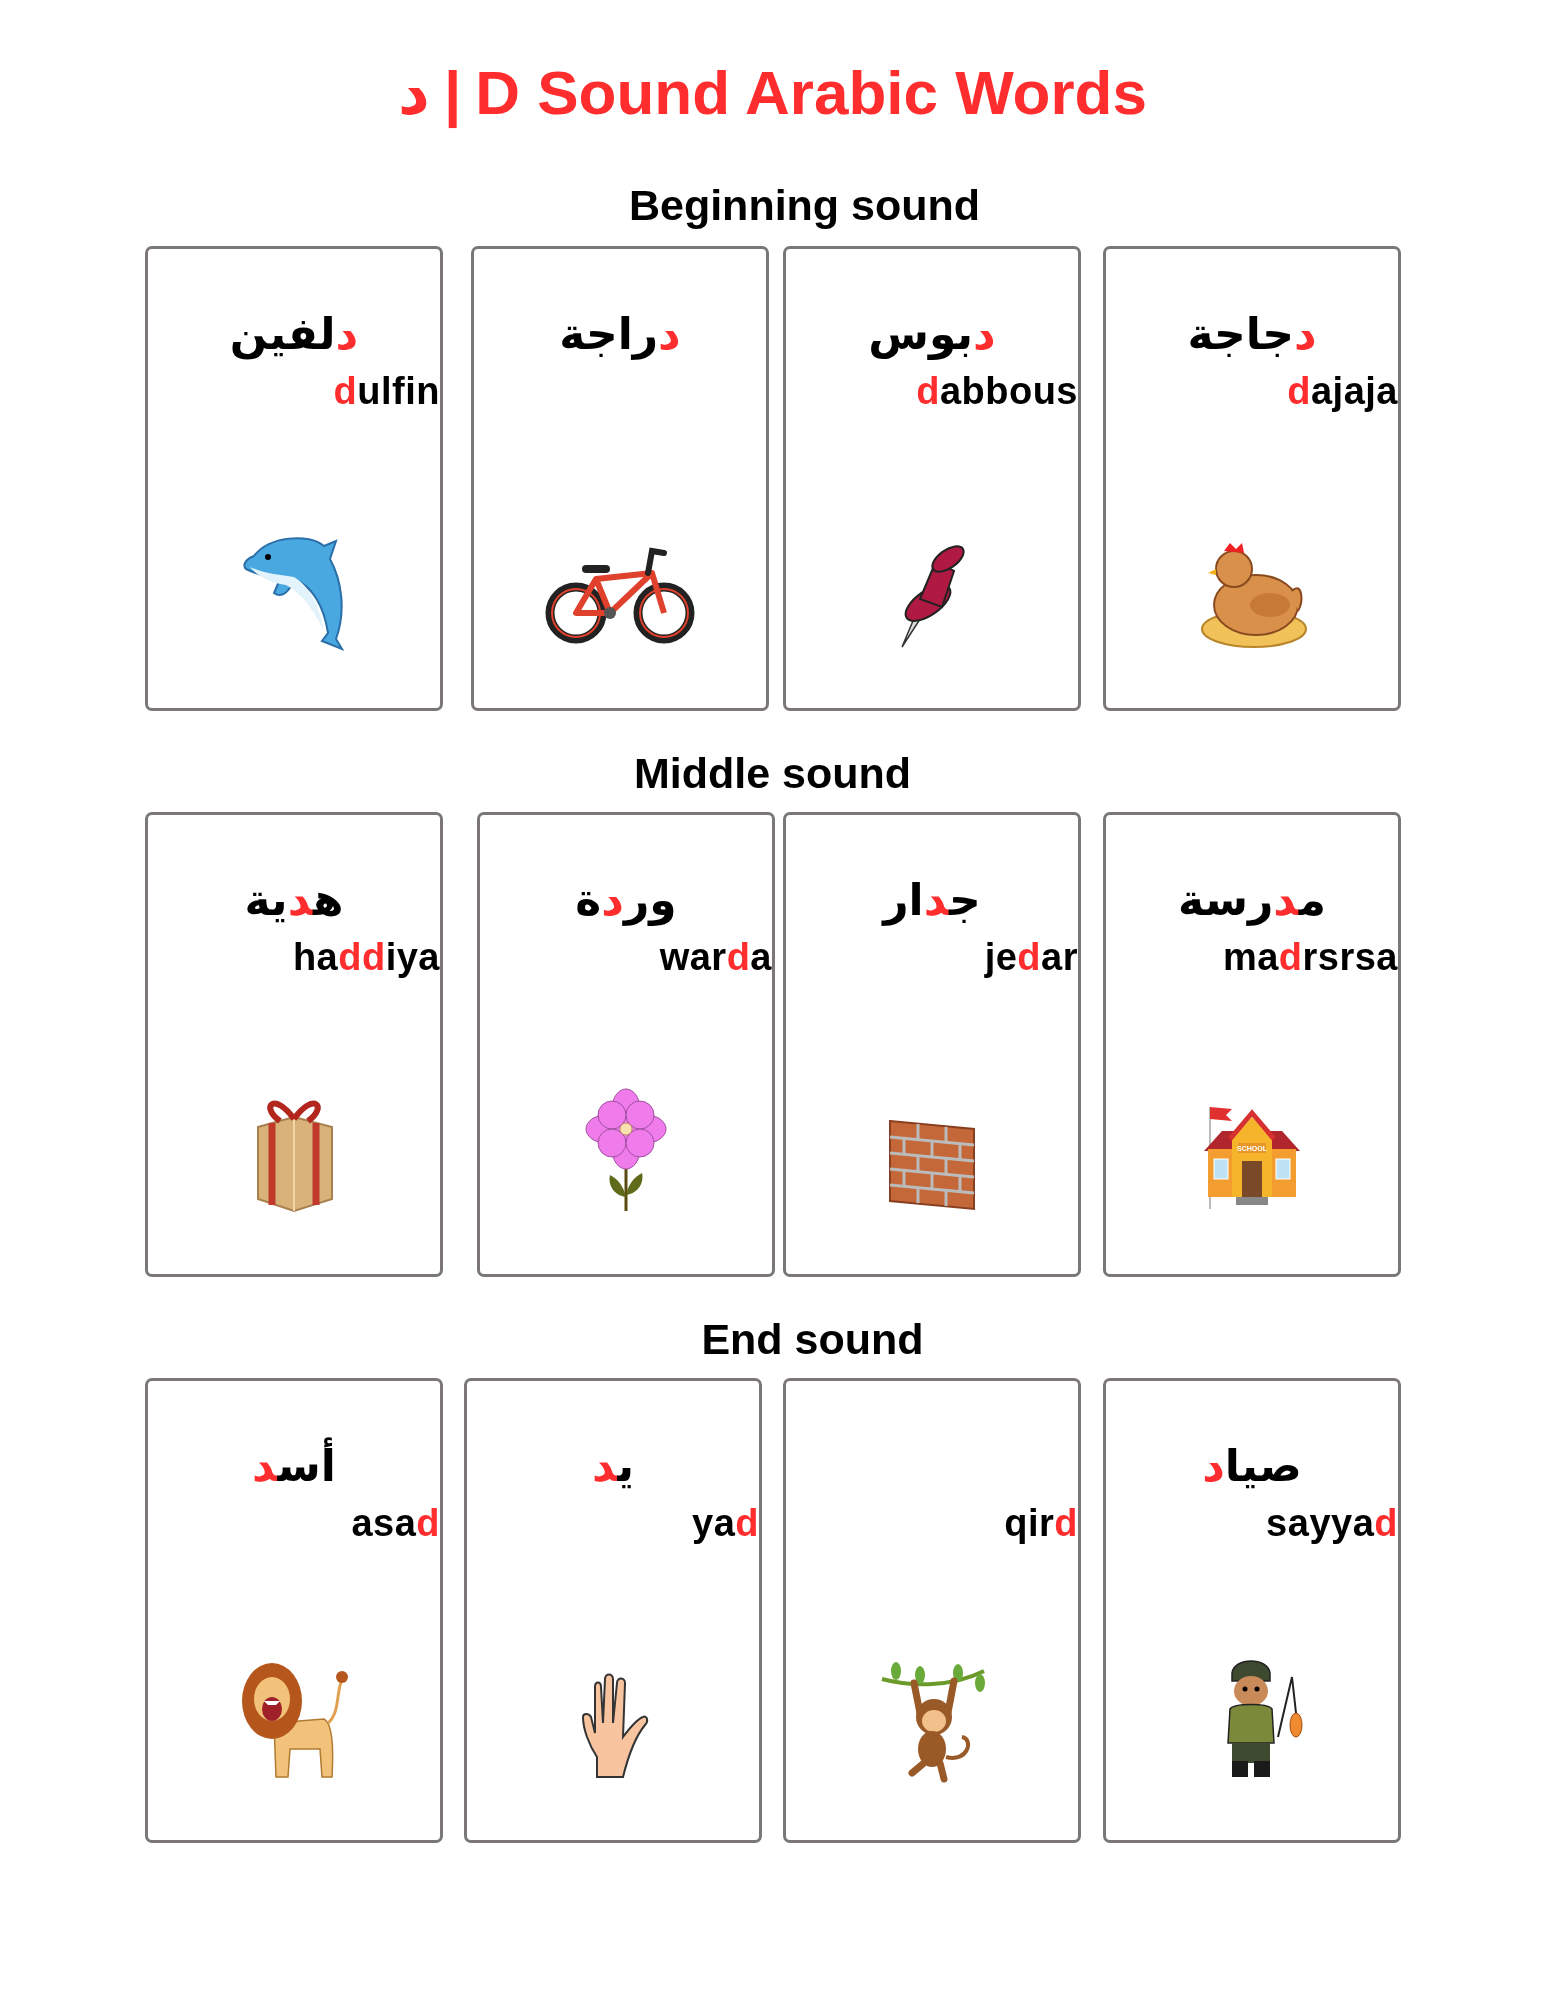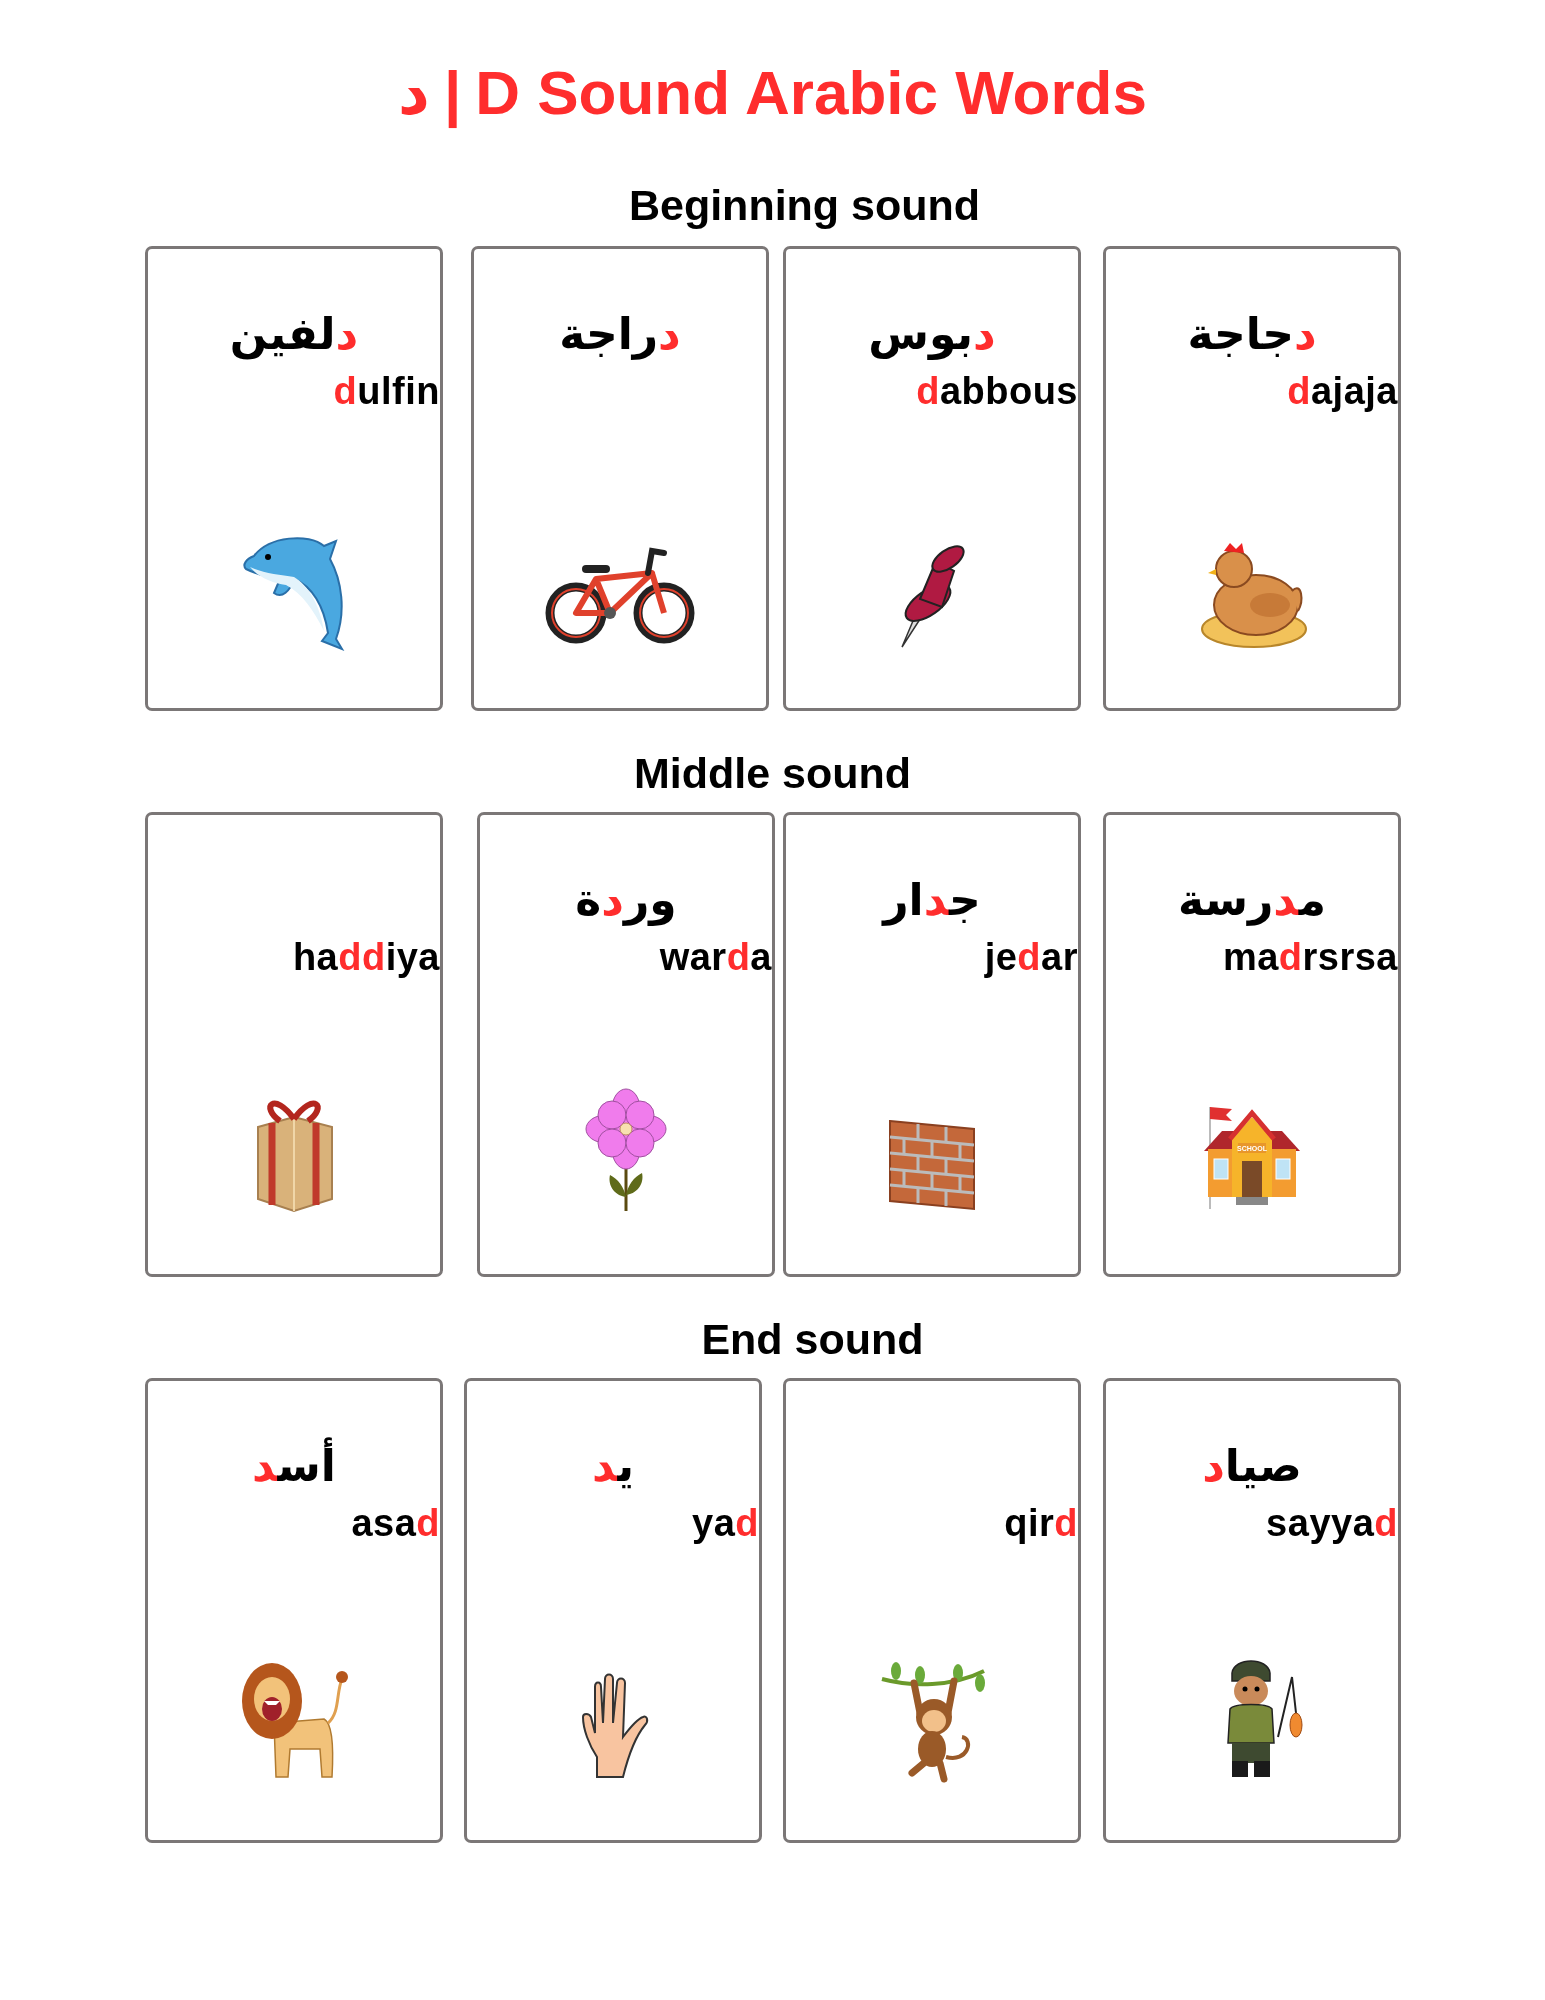--- a/index.html
+++ b/index.html
@@ -85,20 +85,21 @@
           <ellipse cx="88" cy="84" rx="20" ry="12" fill="#c77a38"></ellipse>
           <path d="M110 70 C120 60 122 80 116 90" fill="#d9904a" stroke="#8a4a20" stroke-width="2"></path>
         </svg>
     </div>
   </div>
 </div>
 
 <div class="section-heading" style="top:748px;">Middle sound</div>
 <div class="row" style="top:812px;">
   <div class="card" style="left:0px;">
+    <div class="arabic"><span>ه</span><span class="hl">د</span><span>ية</span></div>
     <div class="translit"><span>ha</span><span class="hl">dd</span><span>iya</span></div>
     <div class="pic">
       <svg viewBox="0 0 140 130">
           <path d="M34 40 L70 30 L108 40 L108 112 L70 124 L34 112 Z" fill="#d9b27a" stroke="#a88050" stroke-width="2"></path>
           <path d="M70 30 L70 124" stroke="#f0d6a8" stroke-width="2"></path>
           <path d="M48 36 L48 118 M92 36 L92 118" stroke="#c0392b" stroke-width="7"></path>
           <path d="M70 32 C50 4 36 20 56 34 M70 32 C90 4 104 20 84 34" fill="none" stroke="#b3261e" stroke-width="6"></path>
         </svg>
     </div>
   </div>

